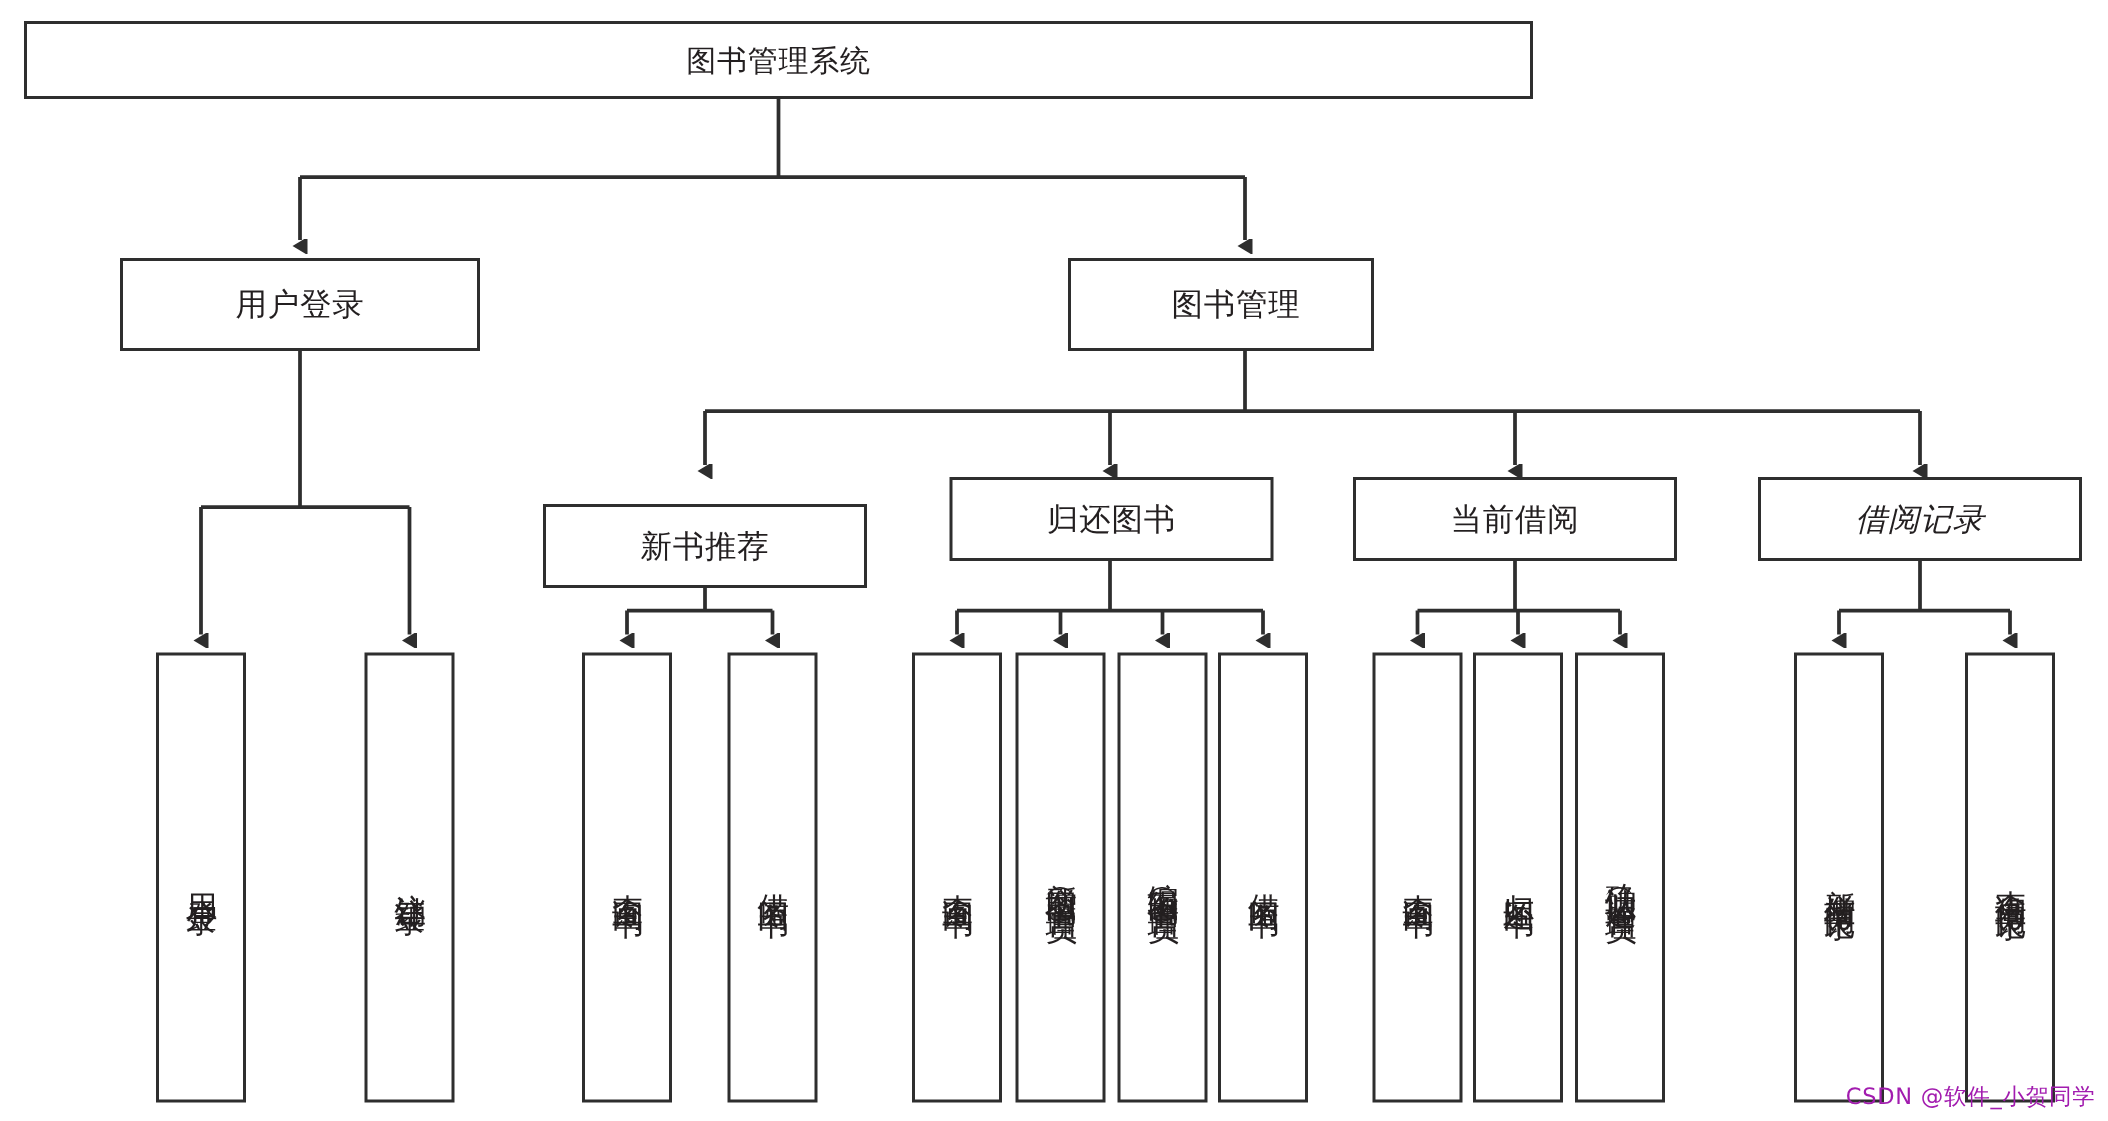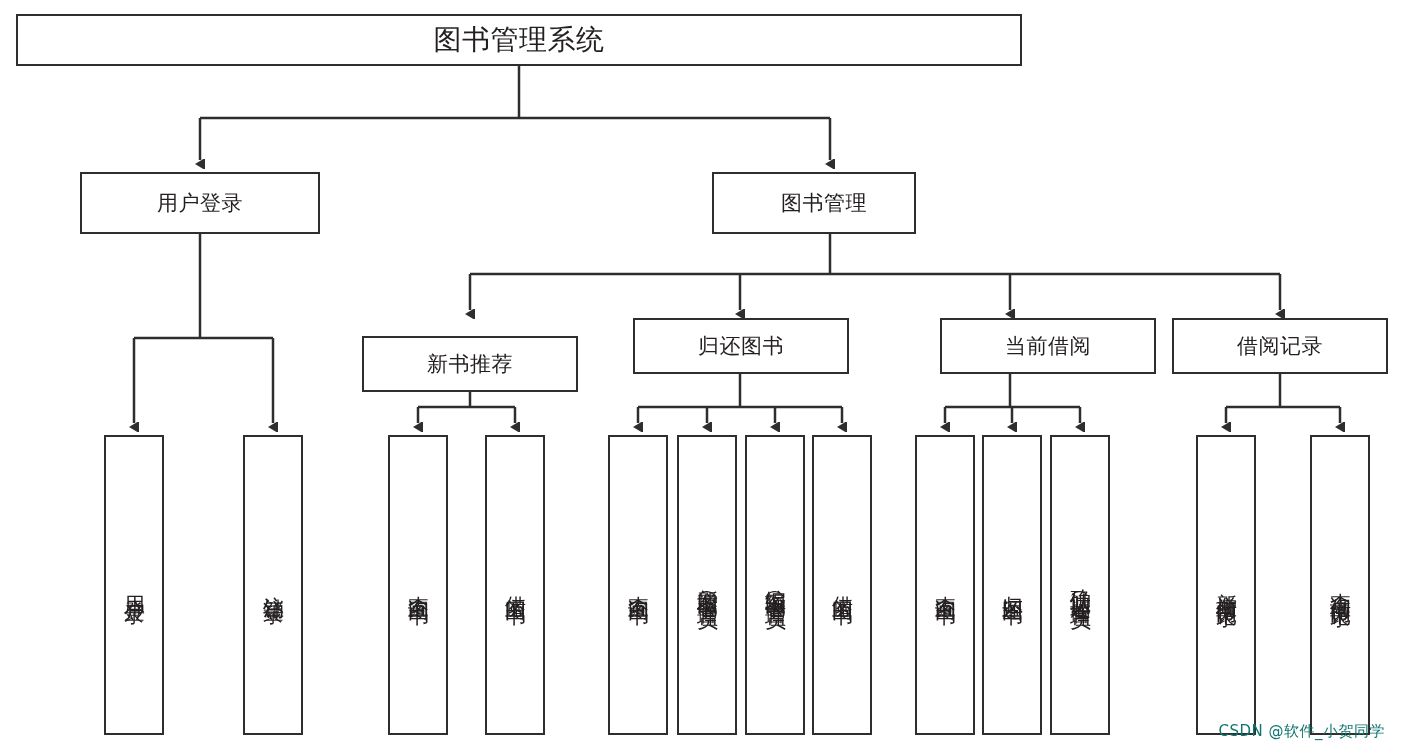--- a/index.html
+++ b/index.html
@@ -41,29 +41,29 @@
     letter-spacing: 0.5px;
     white-space: nowrap;
   }
   .node.vertical .node-label {
     writing-mode: vertical-rl;
     text-orientation: upright;
     font-size: 21px;
     letter-spacing: 3px;
     line-height: 1;
   }
-  .node.root .node-label { font-size: 28px; }
+  .node.root .node-label { font-size: 20px; }
   .node.level1 .node-label { font-size: 21px; }
   .node.level2 .node-label { font-size: 21px; }
   #watermark {
     position: absolute;
-    right: 20px;
+    right: 8px;
     bottom: 6px;
     font-size: 15px;
-    color: #0f766e;
+    color: #a21caf;
     letter-spacing: 0.5px;
     white-space: nowrap;
     pointer-events: none;
     margin-top: 16px;
   }
 </style>
 </head>
 <body>
 
 <div id="canvas">
@@ -129,24 +129,24 @@
   <div class="node level1" style="left:712px; top:172px; width:204px; height:62px;padding-left:20px;">
     <span class="node-label">图书管理</span>
   </div>
 
   <div class="node level2" style="left:362px; top:336px; width:216px; height:56px;">
     <span class="node-label">新书推荐</span>
   </div>
   <div class="node level2" style="left:633px; top:318px; width:216px; height:56px;">
     <span class="node-label">归还图书</span>
   </div>
-  <div class="node level2" style="left:940px; top:318px; width:216px; height:56px;">
+  <div class="node level2" style="left:902px; top:318px; width:216px; height:56px;">
     <span class="node-label">当前借阅</span>
   </div>
-  <div class="node level2" style="left:1172px; top:318px; width:216px; height:56px;">
+  <div class="node level2" style="left:1172px; top:318px; width:216px; height:56px;font-style:italic;">
     <span class="node-label">借阅记录</span>
   </div>
 
   <div class="node vertical" style="left:104px; top:435px; width:60px; height:300px;">
     <span class="node-label">用户登录</span>
   </div>
   <div class="node vertical" style="left:243px; top:435px; width:60px; height:300px;">
     <span class="node-label">注销登录</span>
   </div>
 

